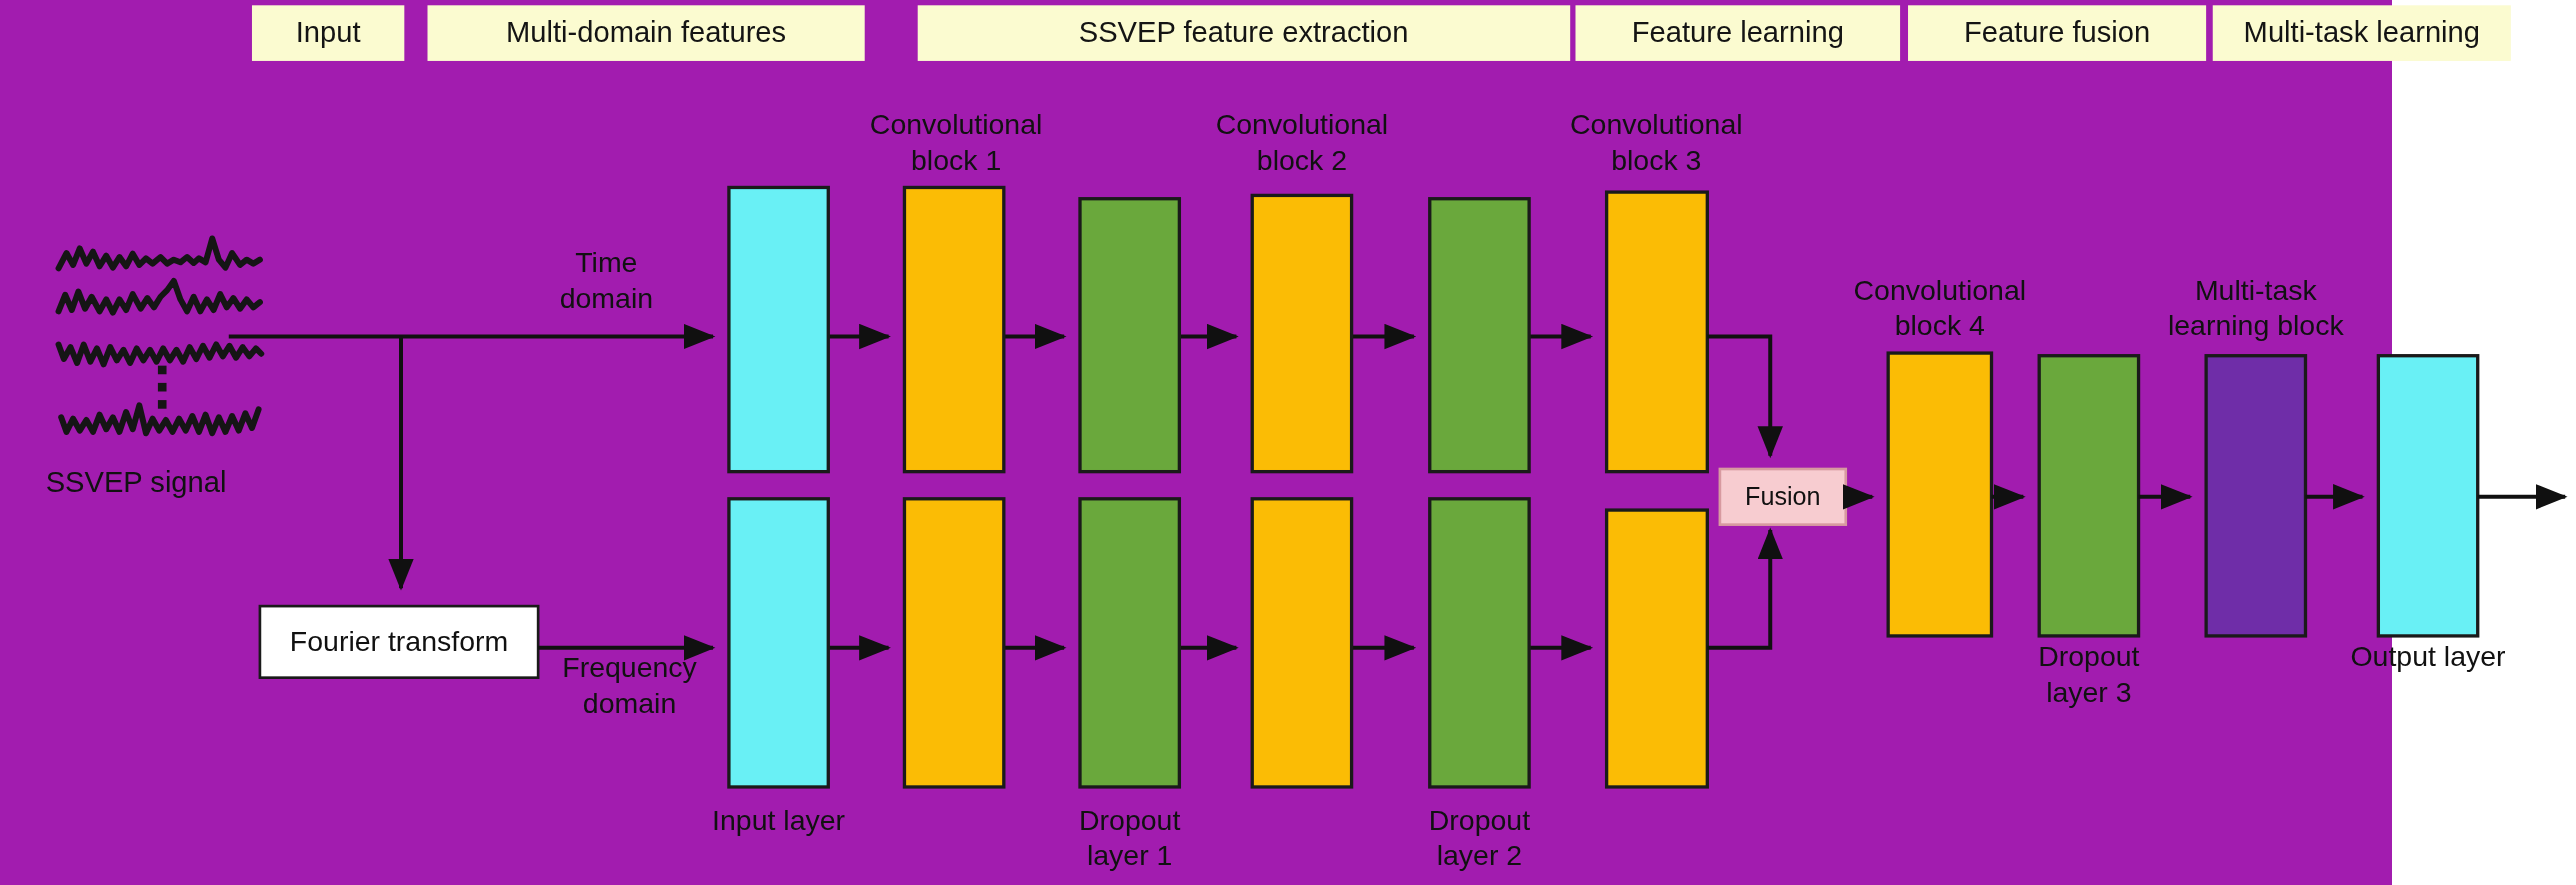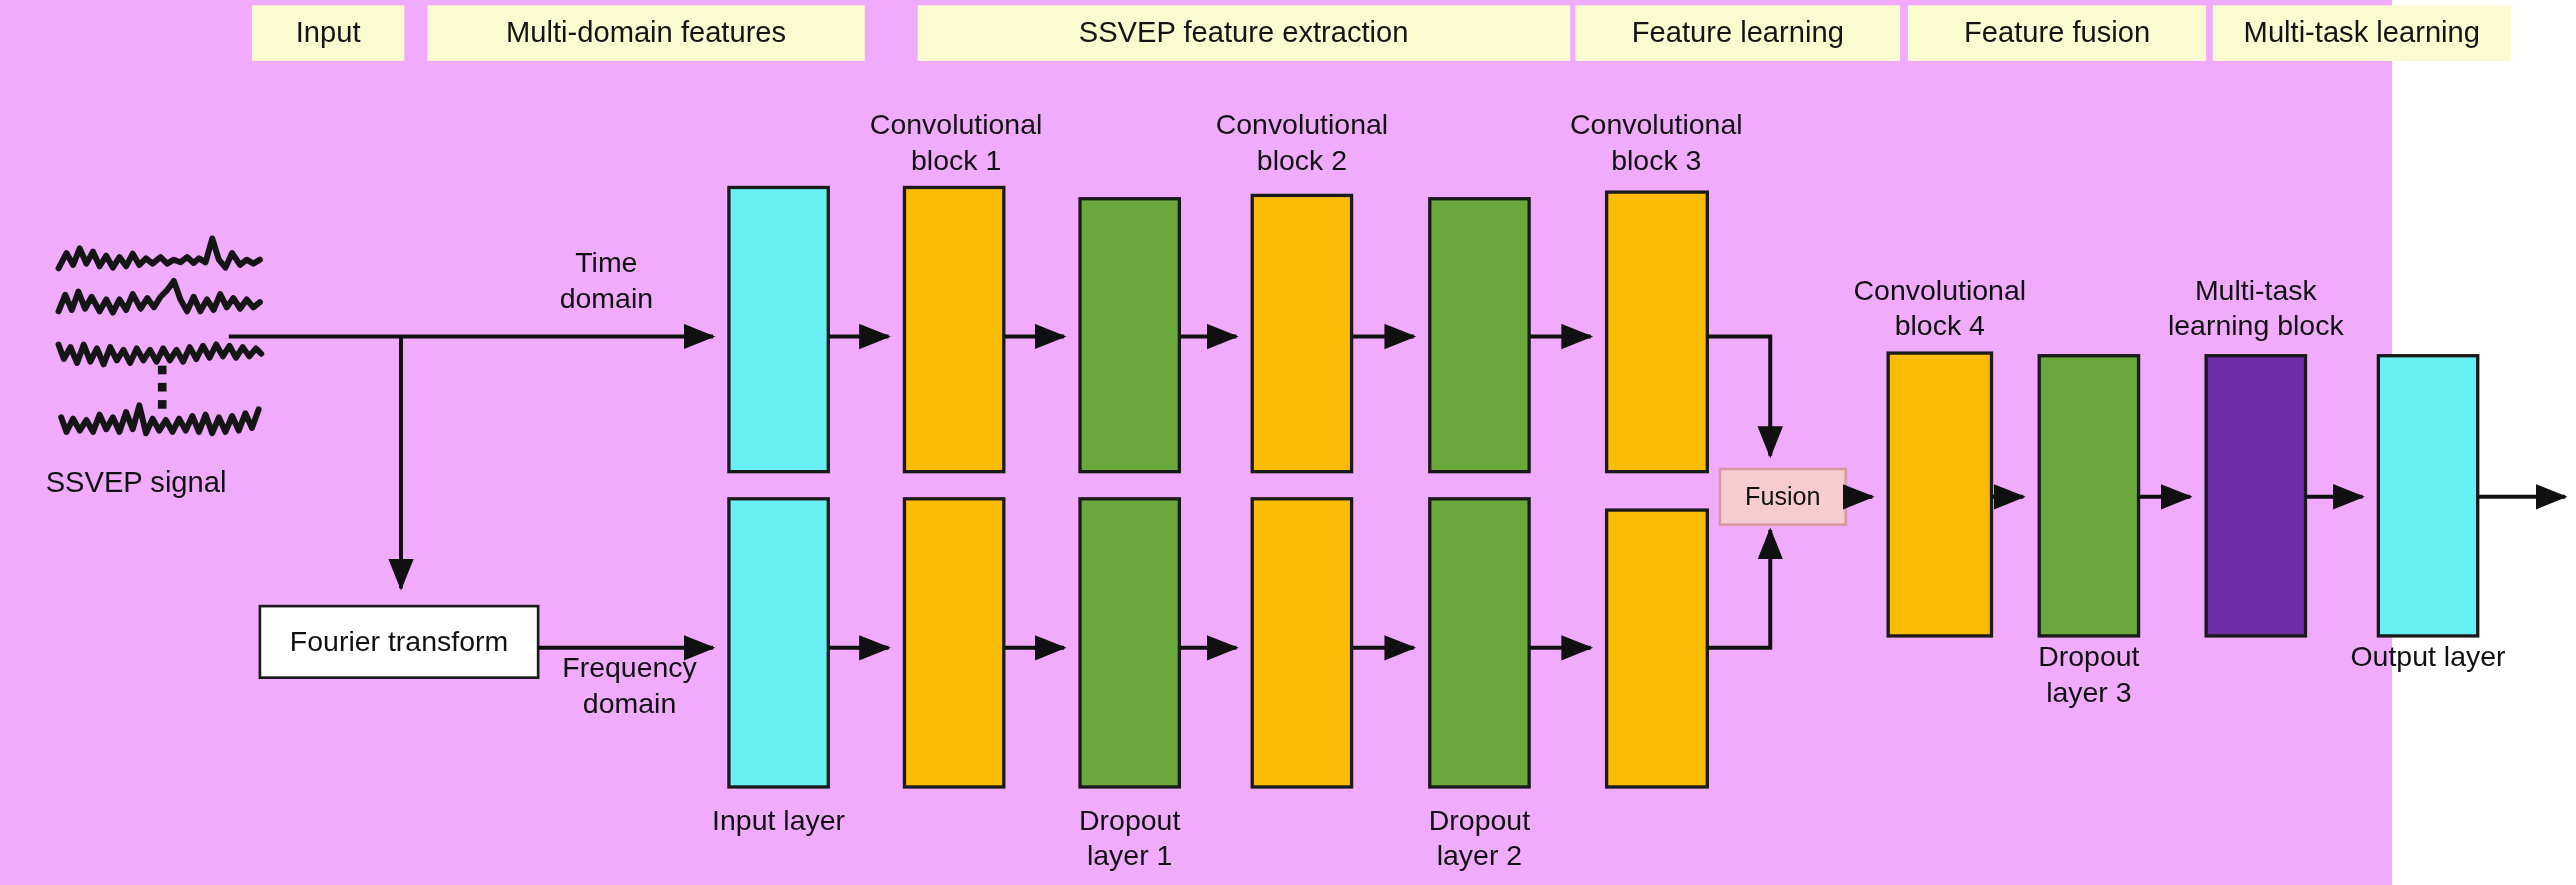--- a/index.html
+++ b/index.html
@@ -10,21 +10,21 @@
   body {
     width: 2576px;
     height: 885px;
     overflow: hidden;
     font-family: "Liberation Sans", sans-serif;
   }
   #stage {
     position: relative;
     width: 2392px;
     height: 885px;
-    background: #f0abfc;
+    background: #a21caf;
     text-align: right;
   }
   svg#diagram {
     position: absolute;
     left: 0;
     top: 0;
     width: 2576px;
     height: 885px;
   }
   .phase-band {

